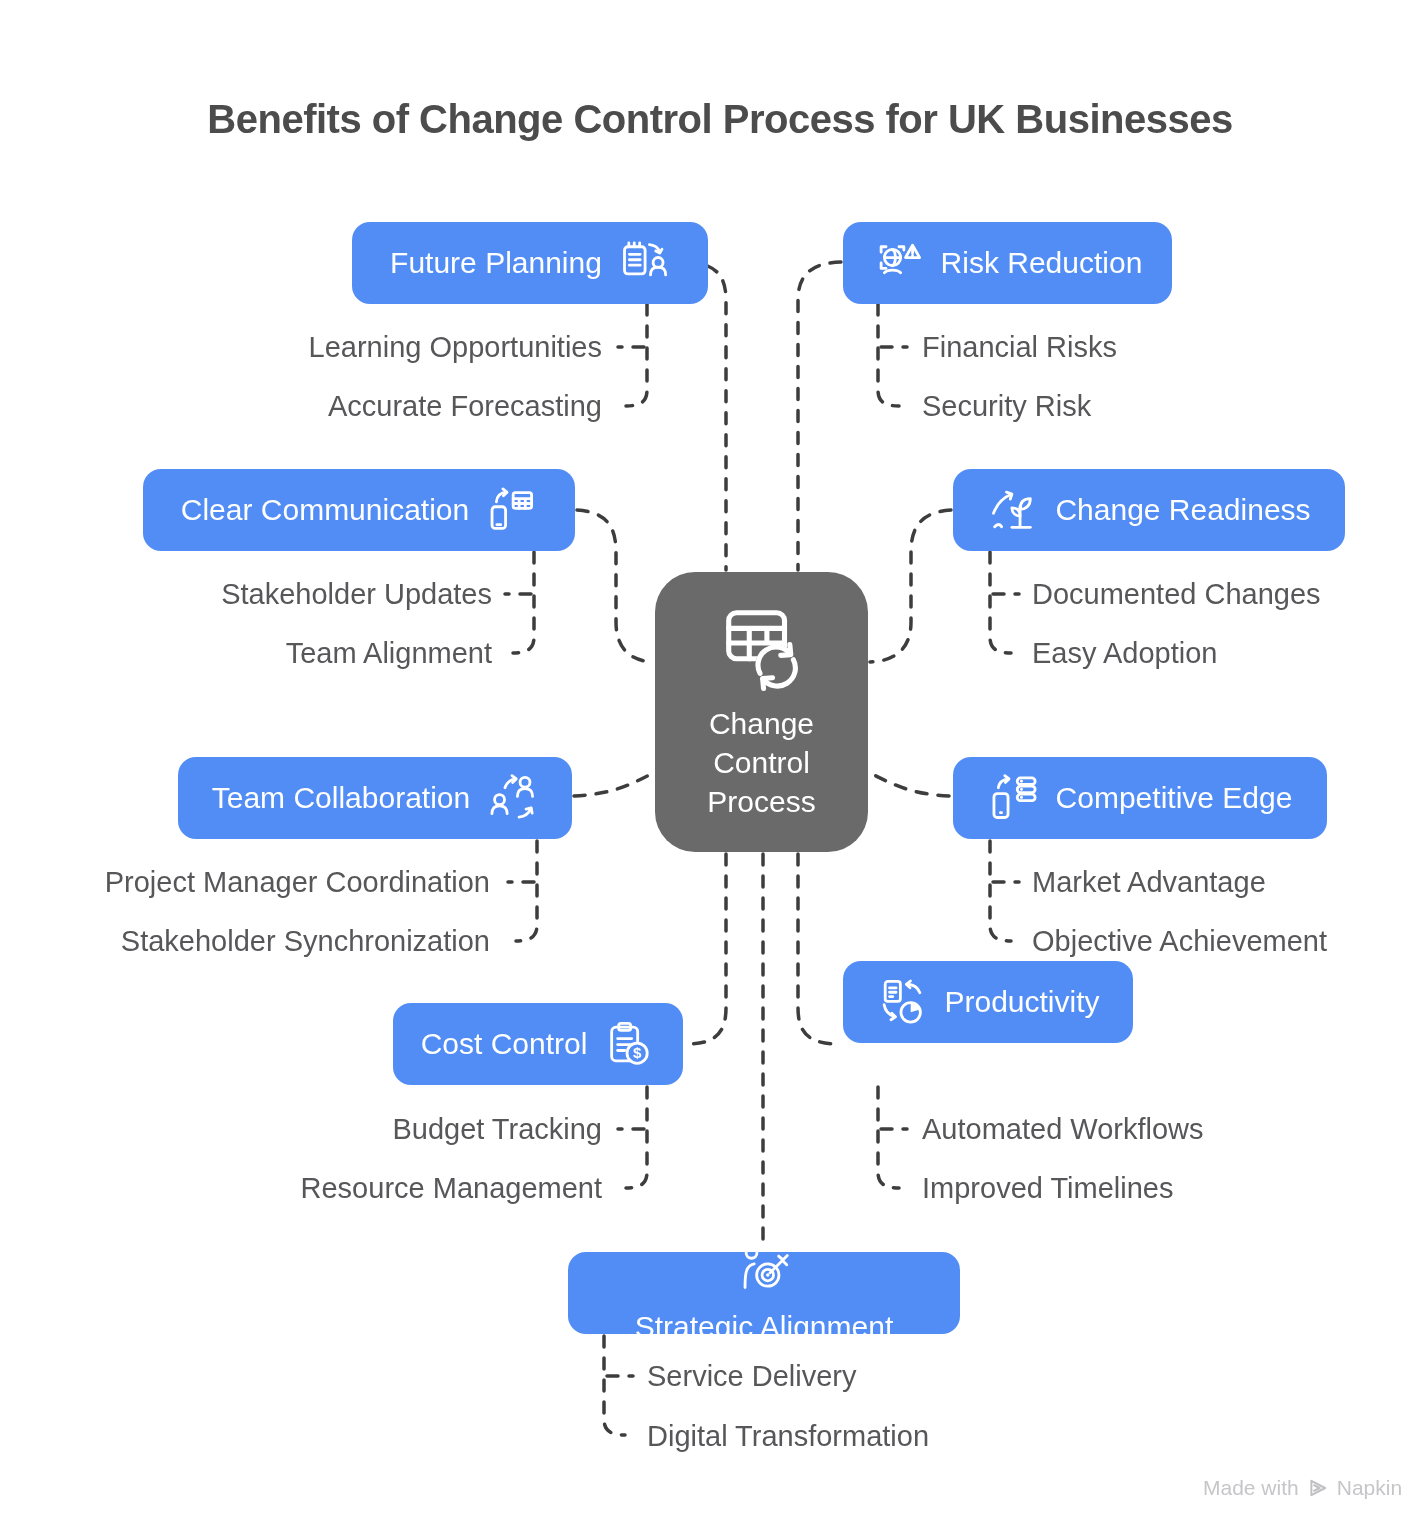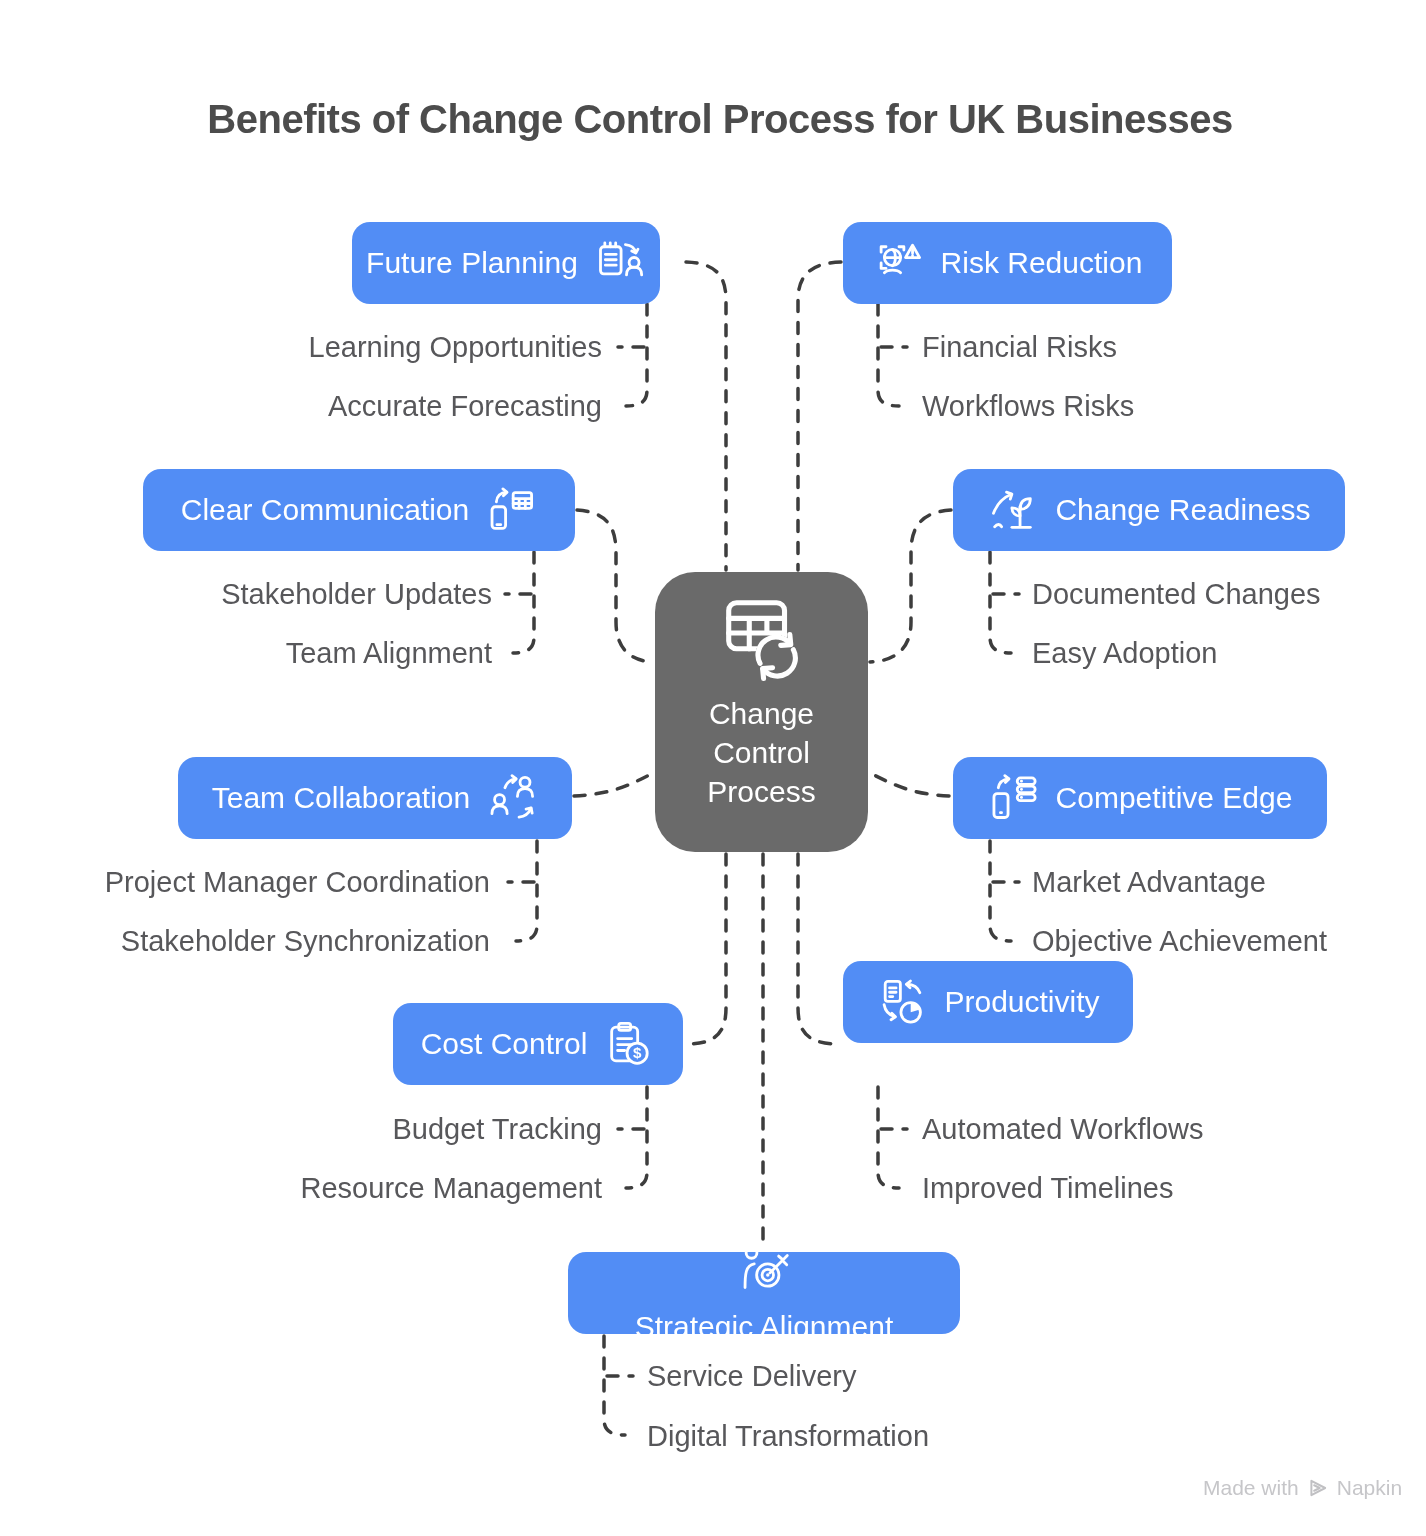--- a/index.html
+++ b/index.html
@@ -16,21 +16,21 @@
   .branch{
     position:absolute;height:82px;box-sizing:border-box;
     background:#528df5;border-radius:18px;
     display:flex;align-items:center;justify-content:center;gap:16px;
     color:#ffffff;font-size:30px;font-weight:500;padding:0 20px;white-space:nowrap;
   }
   .branch .bicon{width:52px;height:52px;flex:0 0 auto;display:block;}
   .center-node{
     position:absolute;left:655px;top:572px;width:213px;height:280px;box-sizing:border-box;
     background:#6a6a6a;border-radius:40px;display:flex;flex-direction:column;align-items:center;
-    padding-top:16px;
+    padding-top:26px;
   }
   .center-node .cicon{width:94px;height:94px;display:block;margin-bottom:12px;}
   .center-label{
     color:#ffffff;font-size:30px;font-weight:500;text-align:center;line-height:39px;width:150px;
   }
   .leaf{
     position:absolute;font-size:29px;color:#57575a;white-space:nowrap;transform:translateY(-50%);
   }
   .leaf.right-al{text-align:left;}
   .watermark{
@@ -89,21 +89,21 @@
       <g class="ic" stroke-width="2">
         <path d="M23 38.5 A9.2 9.2 0 0 1 38.5 28.7"></path>
         <path d="M38.2 23.8 L38.7 28.9 L33.6 29.3"></path>
         <path d="M40 31.5 A9.2 9.2 0 0 1 24.5 41.3"></path>
         <path d="M24.8 46.2 L24.3 41.1 L29.4 40.7"></path>
       </g>
     </svg>
     <div class="center-label">Change Control Process</div>
   </div>
 
-  <div class="branch" style="left:352px;top:222px;width:308px;">
+  <div class="branch" style="left:352px;top:222px;width:356px;">
     <span>Future Planning</span>
     <svg class="bicon" viewBox="0 0 48 48">
         <g class="ic">
       <rect x="6" y="9" width="19" height="25" rx="3"></rect>
       <path d="M10 5.5 V9 M15 5.5 V9 M20 5.5 V9"></path>
       <path d="M10.5 16 H20.5 M10.5 21 H20.5 M10.5 26 H20.5"></path>
       <path d="M29 7 C34.5 7.5 37.5 10 38.5 14.5"></path>
           <path d="M34.8 13 L38.6 14.8 L40.6 11.2"></path>
       <circle cx="37" cy="23.5" r="4.6"></circle>
       <path d="M30 35 C30 30 33 27.8 37 27.8 C41 27.8 44 30 44 35"></path>
@@ -227,21 +227,21 @@
       <path d="M29.5 28.5 L41 17"></path>
       <path d="M37.5 13 L41.5 16.5 M41 17 L45.5 12.5 M41.5 17.5 L45 21"></path>
     </g>
       </svg>
     <span>Strategic Alignment</span>
   </div>
 
   <div class="leaf right-al" style="right:824px;top:347px;">Learning Opportunities</div>
   <div class="leaf right-al" style="right:824px;top:406px;">Accurate Forecasting</div>
   <div class="leaf" style="left:922px;top:347px;">Financial Risks</div>
-  <div class="leaf" style="left:922px;top:406px;">Workflows Risks</div>
+  <div class="leaf" style="left:922px;top:406px;">Security Risk</div>
   <div class="leaf right-al" style="right:934px;top:594px;">Stakeholder Updates</div>
   <div class="leaf right-al" style="right:934px;top:653px;">Team Alignment</div>
   <div class="leaf" style="left:1032px;top:594px;">Documented Changes</div>
   <div class="leaf" style="left:1032px;top:653px;">Easy Adoption</div>
   <div class="leaf right-al" style="right:936px;top:882px;">Project Manager Coordination</div>
   <div class="leaf right-al" style="right:936px;top:941px;">Stakeholder Synchronization</div>
   <div class="leaf" style="left:1032px;top:882px;">Market Advantage</div>
   <div class="leaf" style="left:1032px;top:941px;">Objective Achievement</div>
   <div class="leaf right-al" style="right:824px;top:1129px;">Budget Tracking</div>
   <div class="leaf right-al" style="right:824px;top:1188px;">Resource Management</div>

